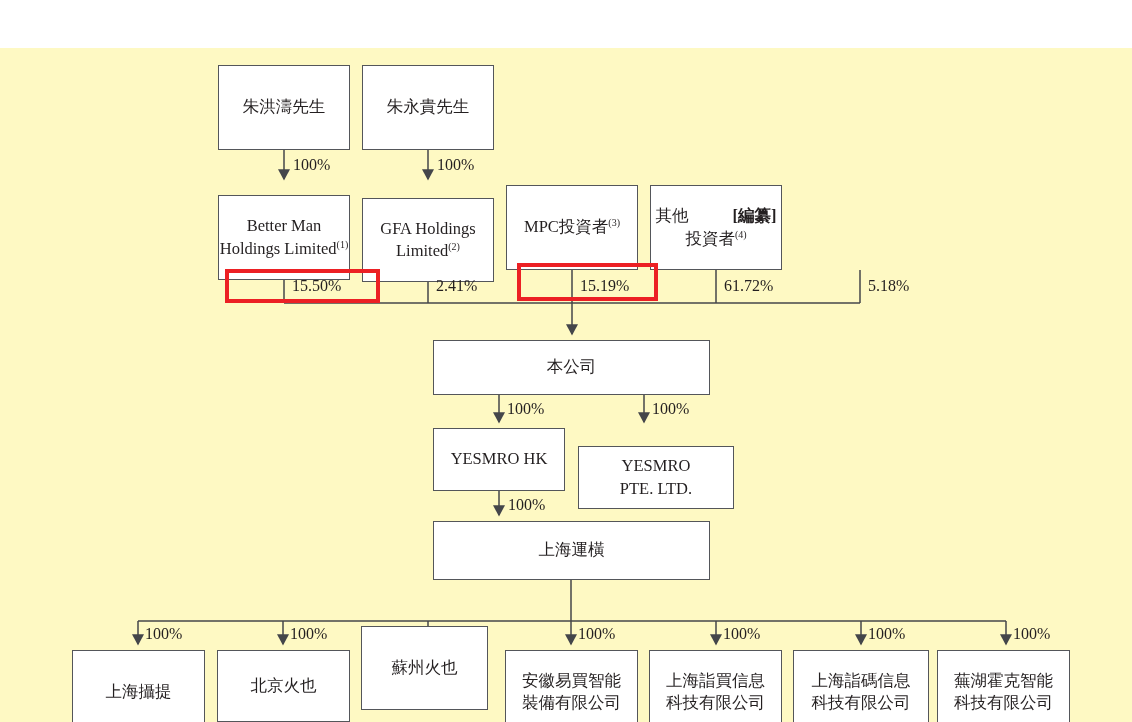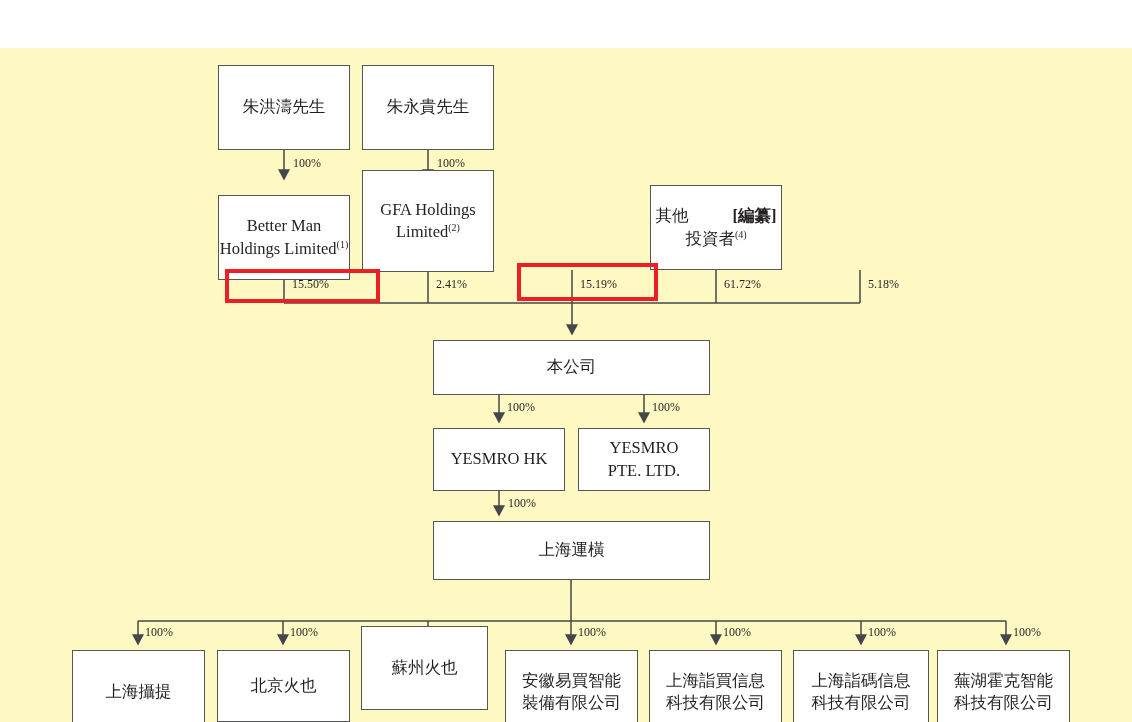--- a/index.html
+++ b/index.html
@@ -20,21 +20,21 @@
     background:#ffffff;
     display:flex;align-items:center;justify-content:center;
     text-align:center;
     font-size:16.5px;line-height:1.35;
     z-index:1;
   }
   .node .ln{display:block;}
   .node sup{font-size:10px;line-height:0;}
   .node b{font-weight:bold;padding-left:44px;}
   .pct{
-    position:absolute;font-size:12px;z-index:1;white-space:nowrap;
+    position:absolute;font-size:16px;z-index:1;white-space:nowrap;
   }
   .hl{
     position:absolute;box-sizing:border-box;
     border:4px solid #ec2024;background:transparent;z-index:3;
   }
 </style>
 </head>
 <body>
 
 <div id="stage">
@@ -86,25 +86,28 @@
 
   <div class="pct" style="left:293px;top:108px">100%</div>
   <div class="pct" style="left:437px;top:108px">100%</div>
 
   <div class="node" style="left:218px;top:147px;width:132px;height:85px">
     <div>
       <span class="ln">Better Man</span>
       <span class="ln"><span>Holdings Limited</span><sup>(1)</sup></span>
     </div>
   </div>
-  <div class="node" style="left:362px;top:122px;width:132px;height:102px">
+  <div class="node" style="left:362px;top:150px;width:132px;height:84px">
     <div>
       <span class="ln">GFA Holdings</span>
       <span class="ln"><span>Limited</span><sup>(2)</sup></span>
     </div>
+  </div>
+  <div class="node" style="left:506px;top:137px;width:132px;height:85px">
+    <span class="ln"><span>MPC投資者</span><sup>(3)</sup></span>
   </div>
   <div class="node" style="left:650px;top:137px;width:132px;height:85px">
     <div>
       <span class="ln"><span>其他</span><b>[編纂]</b></span>
       <span class="ln"><span>投資者</span><sup>(4)</sup></span>
     </div>
   </div>
 
   <div class="pct" style="left:292px;top:229px">15.50%</div>
   <div class="pct" style="left:436px;top:229px">2.41%</div>
@@ -118,21 +121,21 @@
   <div class="node" style="left:433px;top:292px;width:277px;height:55px">
     <span class="ln">本公司</span>
   </div>
 
   <div class="pct" style="left:507px;top:352px">100%</div>
   <div class="pct" style="left:652px;top:352px">100%</div>
 
   <div class="node" style="left:433px;top:380px;width:132px;height:63px">
     <span class="ln">YESMRO HK</span>
   </div>
-  <div class="node" style="left:578px;top:380px;width:132px;height:63px">
+  <div class="node" style="left:578px;top:398px;width:156px;height:63px">
     <div>
       <span class="ln">YESMRO</span>
       <span class="ln">PTE. LTD.</span>
     </div>
   </div>
 
   <div class="pct" style="left:508px;top:448px">100%</div>
 
   <div class="node" style="left:433px;top:473px;width:277px;height:59px">
     <span class="ln">上海運橫</span>

